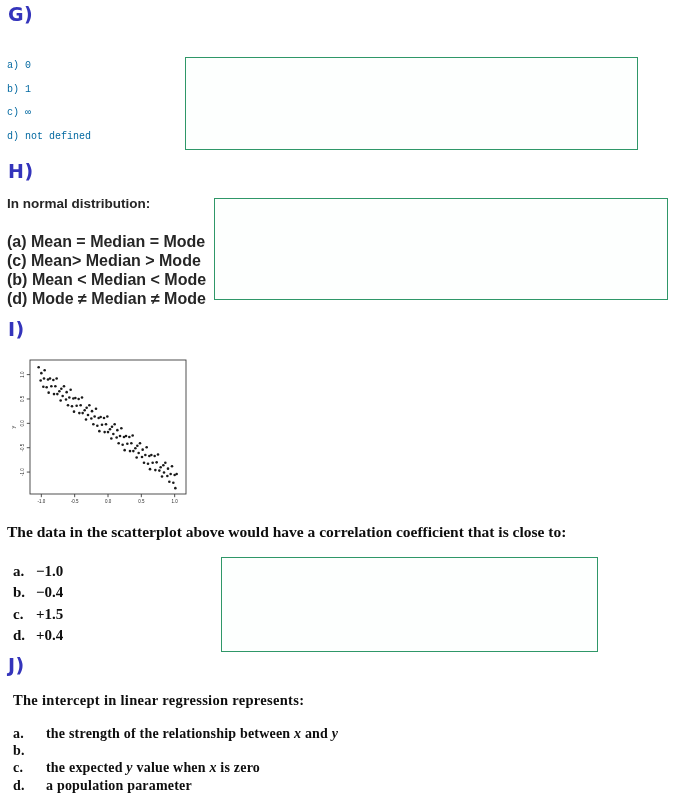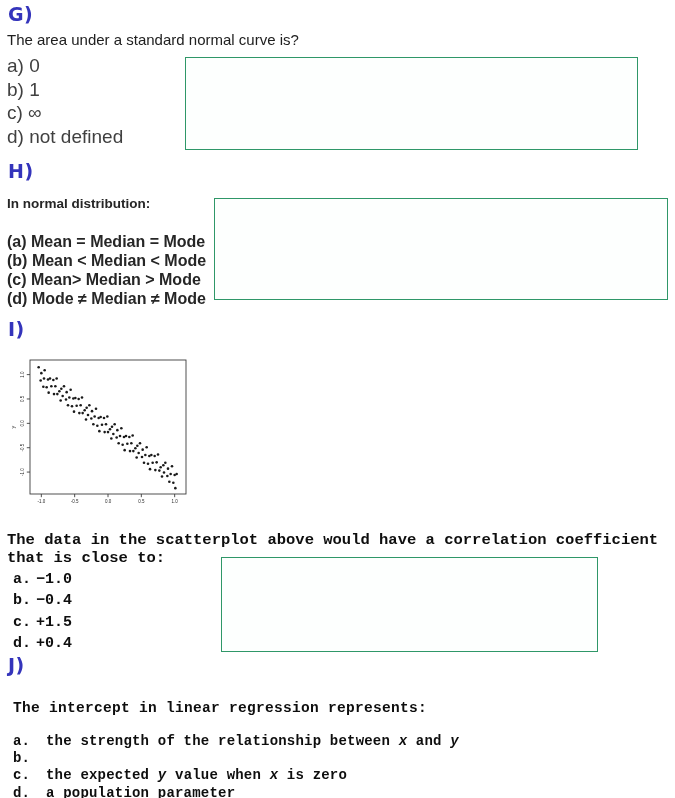--- a/index.html
+++ b/index.html
@@ -5,61 +5,60 @@
   html,body{margin:0;padding:0;background:#ffffff;}
   .page{
     position:relative;width:675px;height:798px;background:#ffffff;overflow:hidden;
     font-family:"Liberation Sans","DejaVu Sans",sans-serif;color:#1e1e1e;
   }
   .qhead{
     position:absolute;left:8px;font-weight:800;font-size:19px;letter-spacing:0.5px;
     color:#3434bb;font-family:"DejaVu Sans","Liberation Sans",sans-serif;
   }
   .sans-q{position:absolute;left:7px;font-size:15px;color:#202020;}
-  .opts-sans{position:absolute;left:7px;font-size:19px;color:#404040;}
+  .opts-sans{position:absolute;left:7px;font-size:10px;color:#0369a1;font-family:Liberation Mono, monospace;}
   .opts-sans div{height:23.5px;line-height:23.5px;}
   .h-text{position:absolute;left:7px;font-size:13.5px;font-weight:600;color:#262626;}
   .opts-h{position:absolute;left:7px;font-size:16px;font-weight:600;color:#262626;}
   .opts-h div{height:18.9px;line-height:18.9px;}
   .answer-box{
     position:absolute;border:1.4px solid #2f9768;background:#fdfffe;box-sizing:border-box;
   }
-  .serif{font-family:Liberation Mono, monospace;margin-top:8px;}
+  .serif{font-family:Liberation Serif, serif;}
   .i-question{position:absolute;left:7px;font-size:15.5px;font-weight:700;color:#0e0e0e;}
   .i-opts{position:absolute;left:13px;font-size:15px;font-weight:700;color:#0e0e0e;}
   .i-opts .row{height:21.3px;line-height:21.3px;display:flex;}
   .i-opts .letter{width:23px;}
   .j-question{position:absolute;left:13px;font-size:14.5px;font-weight:700;letter-spacing:0.3px;color:#0e0e0e;}
   .j-opts{position:absolute;left:13px;font-size:14px;font-weight:700;letter-spacing:0.2px;color:#0e0e0e;}
   .j-opts .row{height:17.2px;line-height:17.2px;display:flex;}
   .j-opts .letter{width:33px;}
   .j-opts i{font-style:italic;}
   #scatterplot{position:absolute;left:8px;top:348px;width:195px;height:165px;}
 </style>
 </head>
 <body>
 
 <div class="page">
 
   <div class="qhead" style="top:3px">G)</div>
-  <div class="sans-q" style="top:31px">The area under a standard normal curve is?</div>
   <div class="opts-sans" style="top:54px">
     <div>a) 0</div>
     <div>b) 1</div>
     <div>c) ∞</div>
     <div>d) not defined</div>
   </div>
   <div class="answer-box" style="left:185px;top:57px;width:453px;height:93px"></div>
 
   <div class="qhead" style="top:160px">H)</div>
   <div class="h-text" style="top:196px">In normal distribution:</div>
   <div class="opts-h" style="top:233px">
     <div>(a) Mean = Median = Mode</div>
+    <div>(c) Mean&gt; Median &gt; Mode</div>
     <div>(b) Mean &lt; Median &lt; Mode</div>
-    <div>(c) Mean&gt; Median &gt; Mode</div>
     <div>(d) Mode ≠ Median ≠ Mode</div>
   </div>
   <div class="answer-box" style="left:214px;top:198px;width:454px;height:102px"></div>
 
   <div class="qhead" style="top:318px">I)</div>
   <div id="scatterplot"><svg viewBox="0 0 195 165" width="195" height="165">
         <rect x="22" y="12" width="156" height="134" fill="none" stroke="#3c3c3c" stroke-width="0.9"></rect>
         <line x1="33.33333333333333" y1="146" x2="33.33333333333333" y2="149.2" stroke="#3c3c3c" stroke-width="0.9"></line>
         <text transform="translate(33.33333333333333,155) scale(0.5)" text-anchor="middle" font-size="9" fill="#2a2a2a" font-family="Liberation Sans, sans-serif">-1.0</text>
         <line x1="66.66666666666666" y1="146" x2="66.66666666666666" y2="149.2" stroke="#3c3c3c" stroke-width="0.9"></line>

